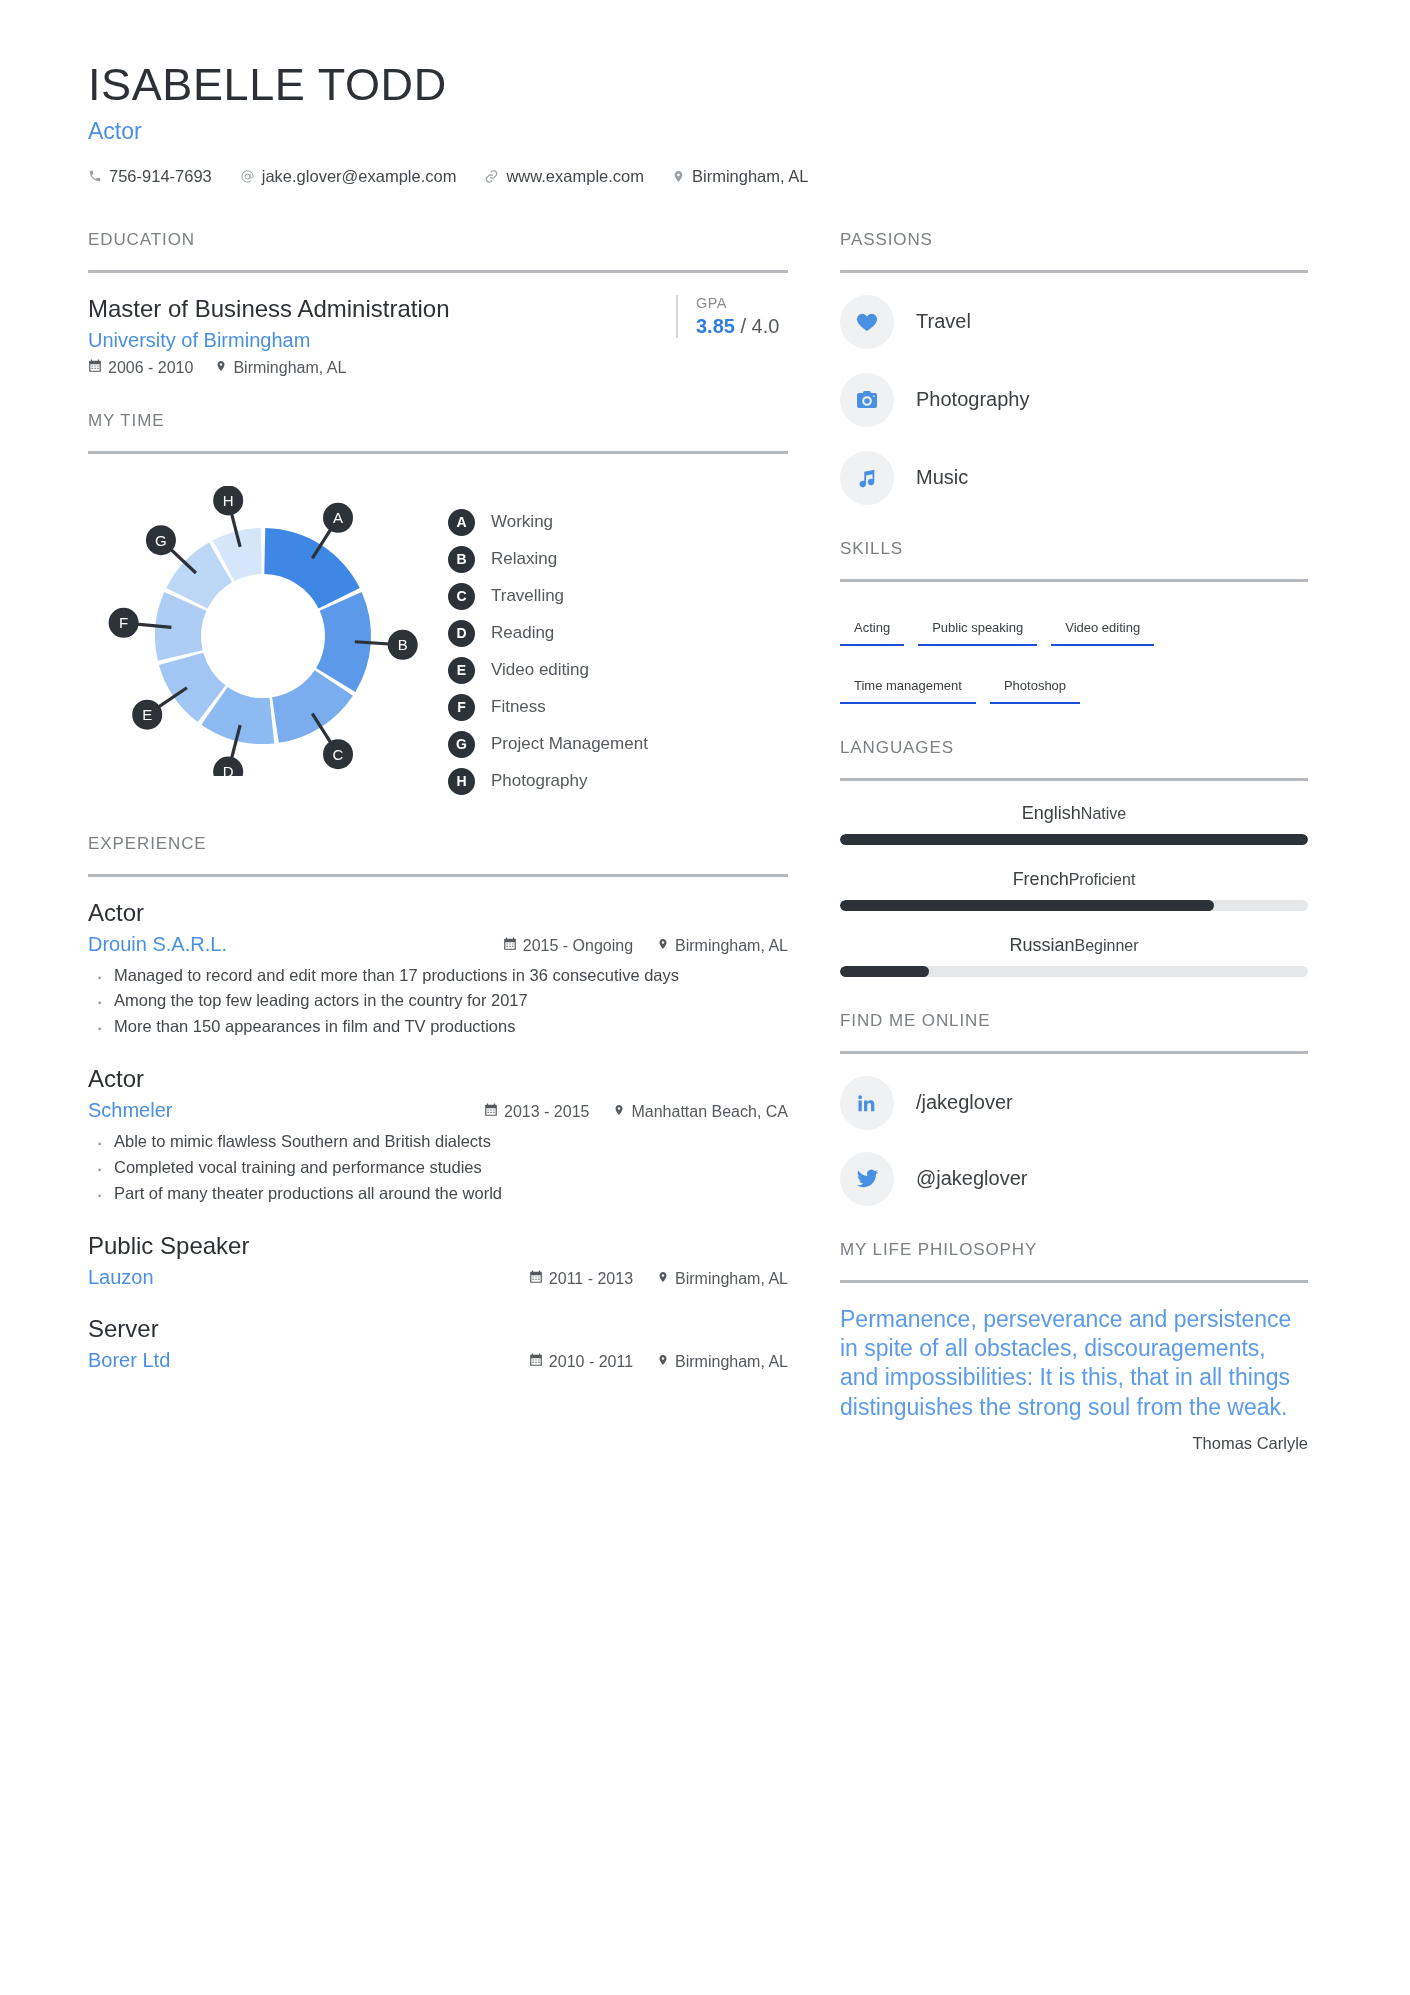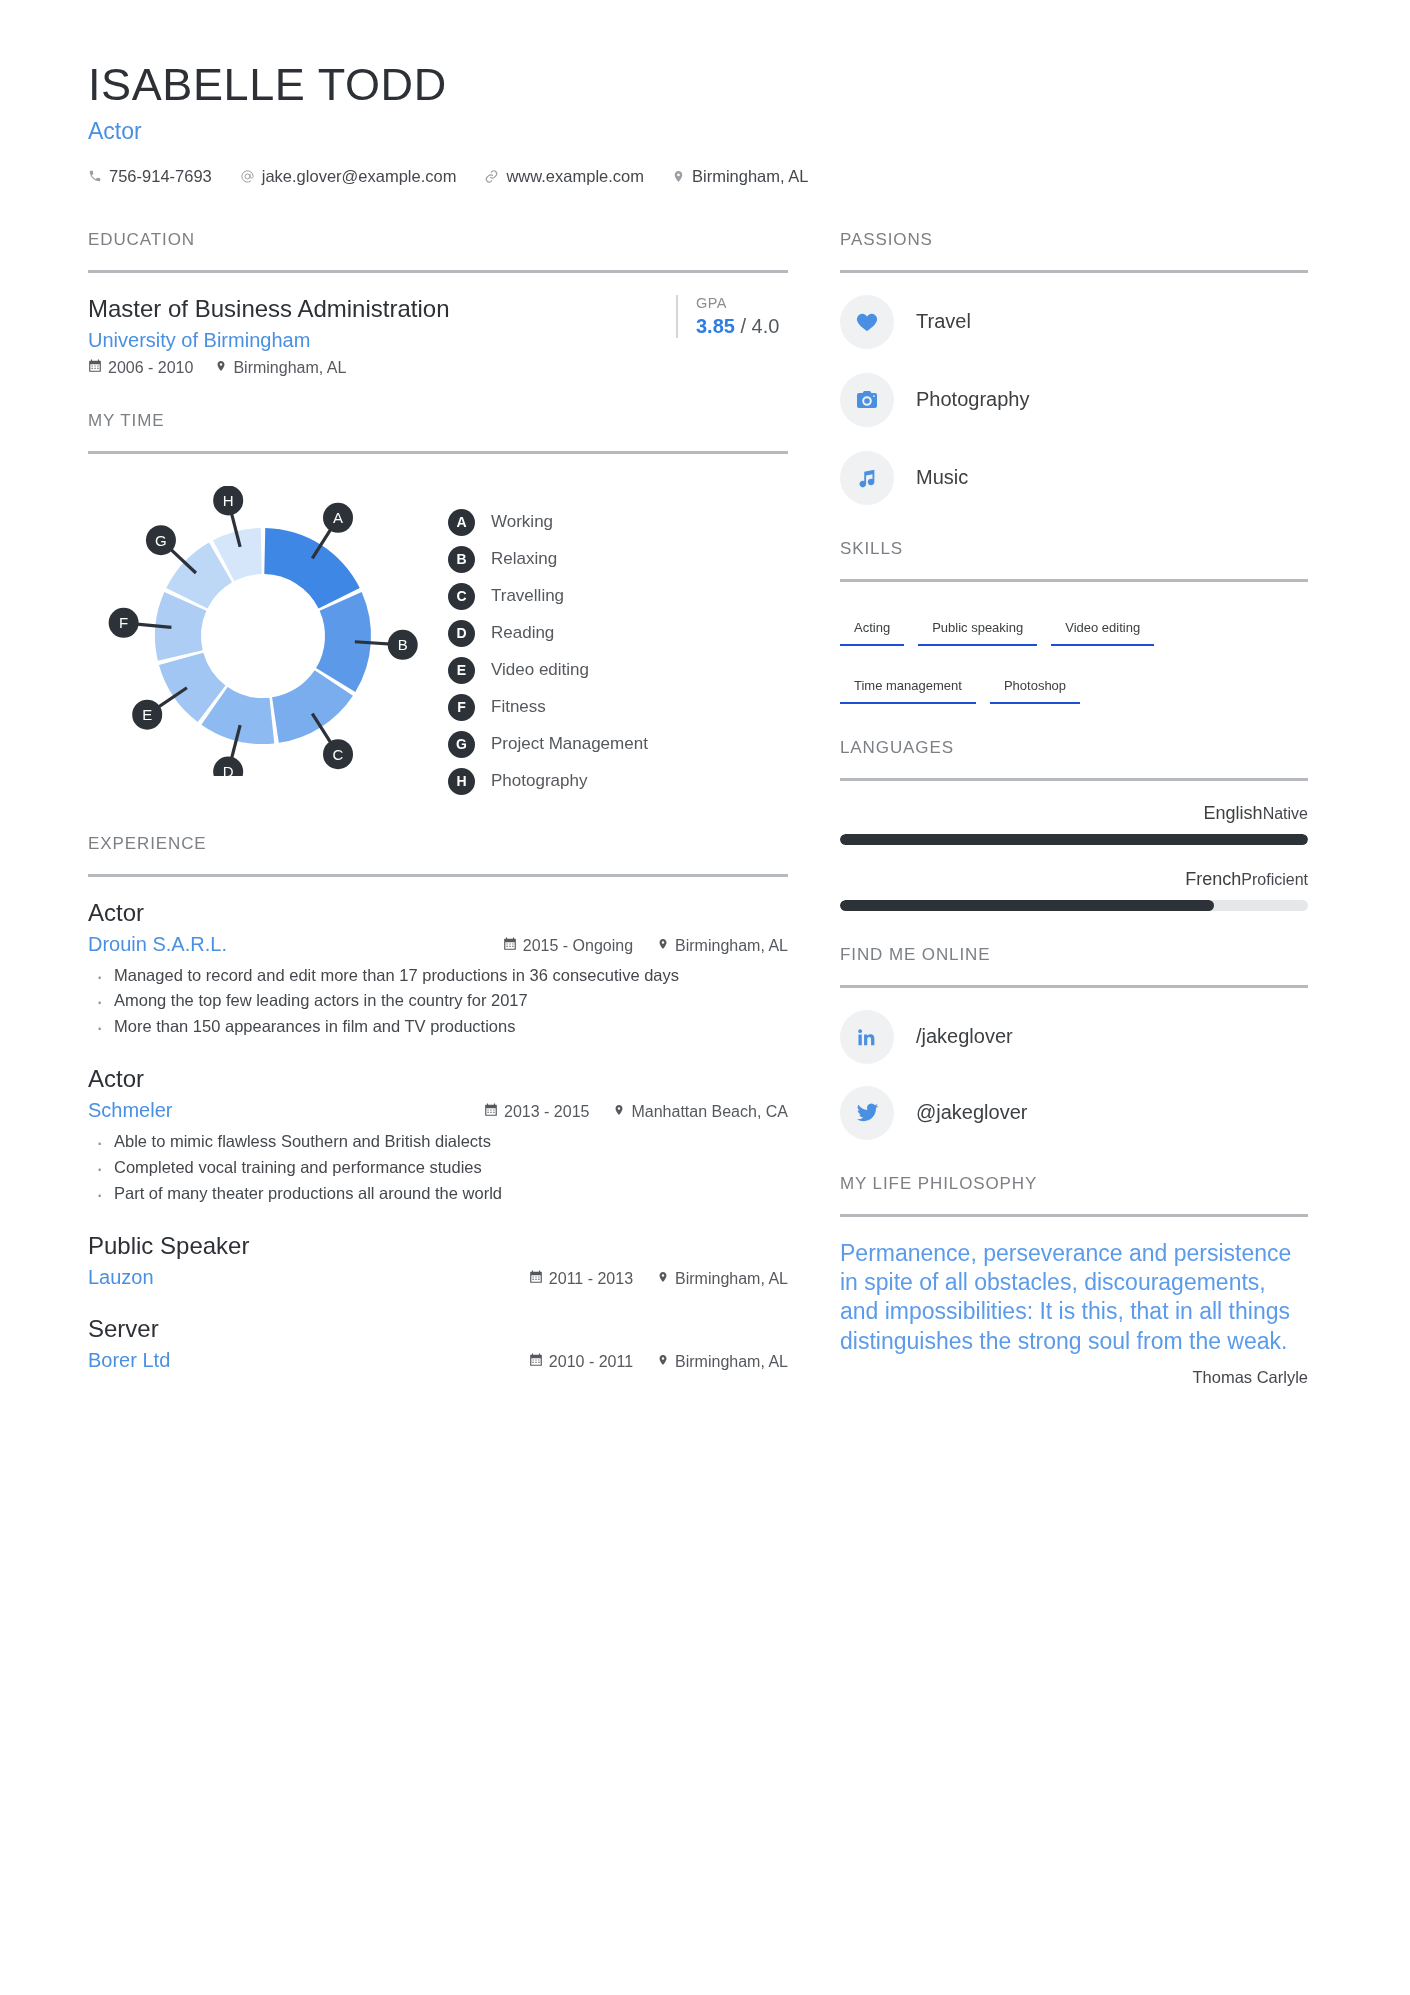--- a/index.html
+++ b/index.html
@@ -155,21 +155,21 @@
     color: #3c4043;
     padding: 4px 14px 9px 14px;
     border-bottom: 2px solid #1d4ed8;
     white-space: nowrap;
     margin-top: 12px;
   }
 
   
   .lang { margin-bottom: 24px; }
   .lang-head {
-    display: flex; justify-content: flex-end; align-items: baseline;
+    display: flex; justify-content: center; align-items: baseline;
     margin-bottom: 10px;
   }
   .lang-name { font-size: 18px; color: #3c4043; }
   .lang-level { font-size: 16px; color: #44484d; }
   .bar-bg {
     height: 11px; border-radius: 6px; background: #e6e7e9; width: 100%;
     overflow: hidden;
   }
   .bar-fill { height: 100%; border-radius: 6px; background: #2d3138; }
 
@@ -553,20 +553,29 @@
             </div>
             <div class="lang">
               <div class="lang-head">
                 <span class="lang-name">French</span>
                 <span class="lang-level">Proficient</span>
               </div>
               <div class="bar-bg">
                 <div class="bar-fill" style="width:80%"></div>
               </div>
             </div>
+            <div class="lang">
+              <div class="lang-head">
+                <span class="lang-name">Russian</span>
+                <span class="lang-level">Beginner</span>
+              </div>
+              <div class="bar-bg">
+                <div class="bar-fill" style="width:19%"></div>
+              </div>
+            </div>
           </div>
       </div>
 
       <div class="sec">
         <div class="sec-head">FIND ME ONLINE</div>
 
         <div class="online-row">
           <span class="circle-ico">
             <svg width="22" height="22" viewBox="0 0 24 24" fill="#4a90e2">
                 <path d="M4.5 3.5a2.1 2.1 0 1 1 0 4.2 2.1 2.1 0 0 1 0-4.2zM2.7 9.3h3.6V21H2.7V9.3zm6.1 0h3.45v1.6h.05c.48-.9 1.66-1.85 3.42-1.85 3.66 0 4.33 2.35 4.33 5.4V21h-3.6v-5.8c0-1.38-.03-3.16-1.95-3.16-1.95 0-2.25 1.5-2.25 3.06V21H8.8V9.3z"></path>

